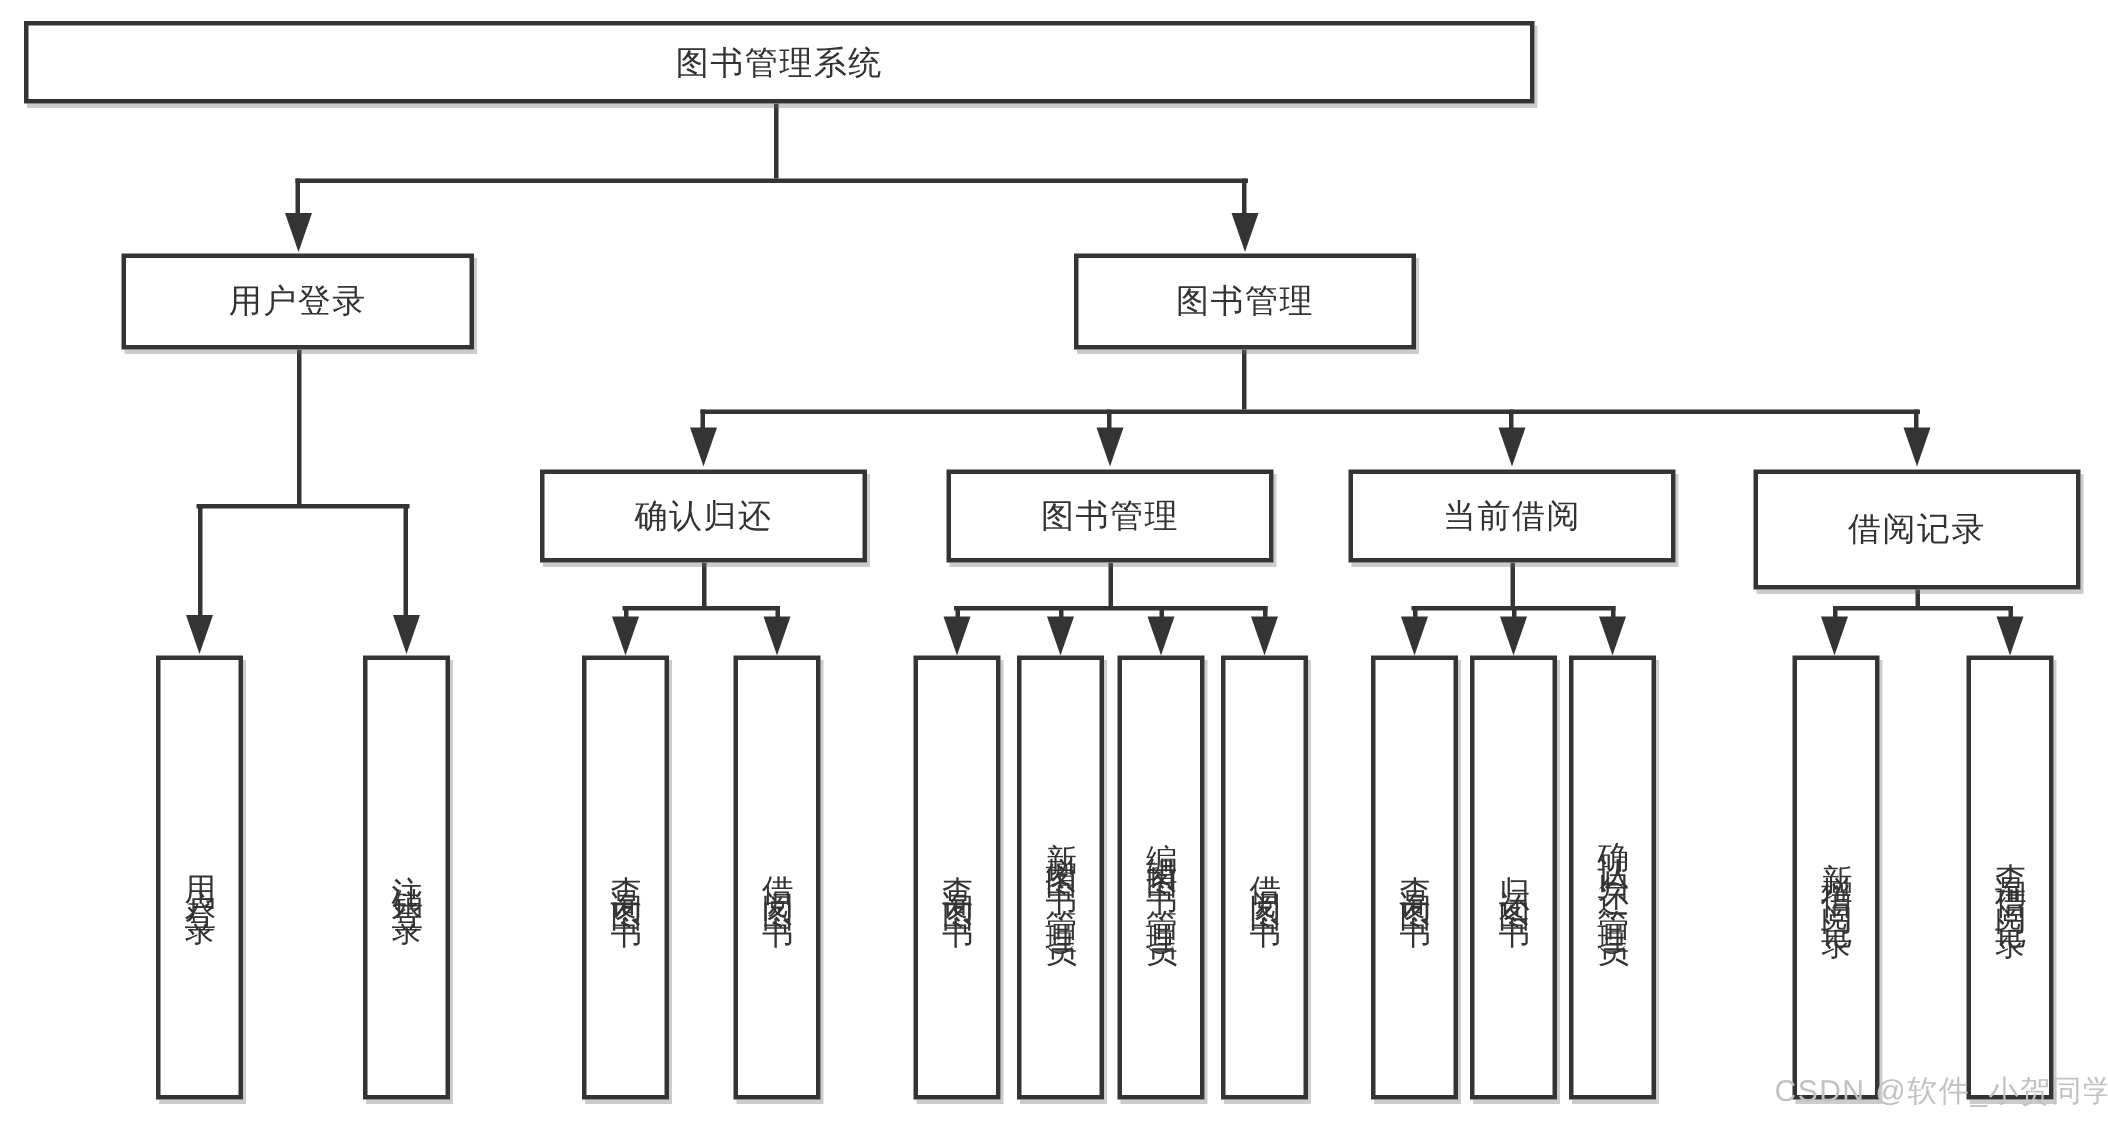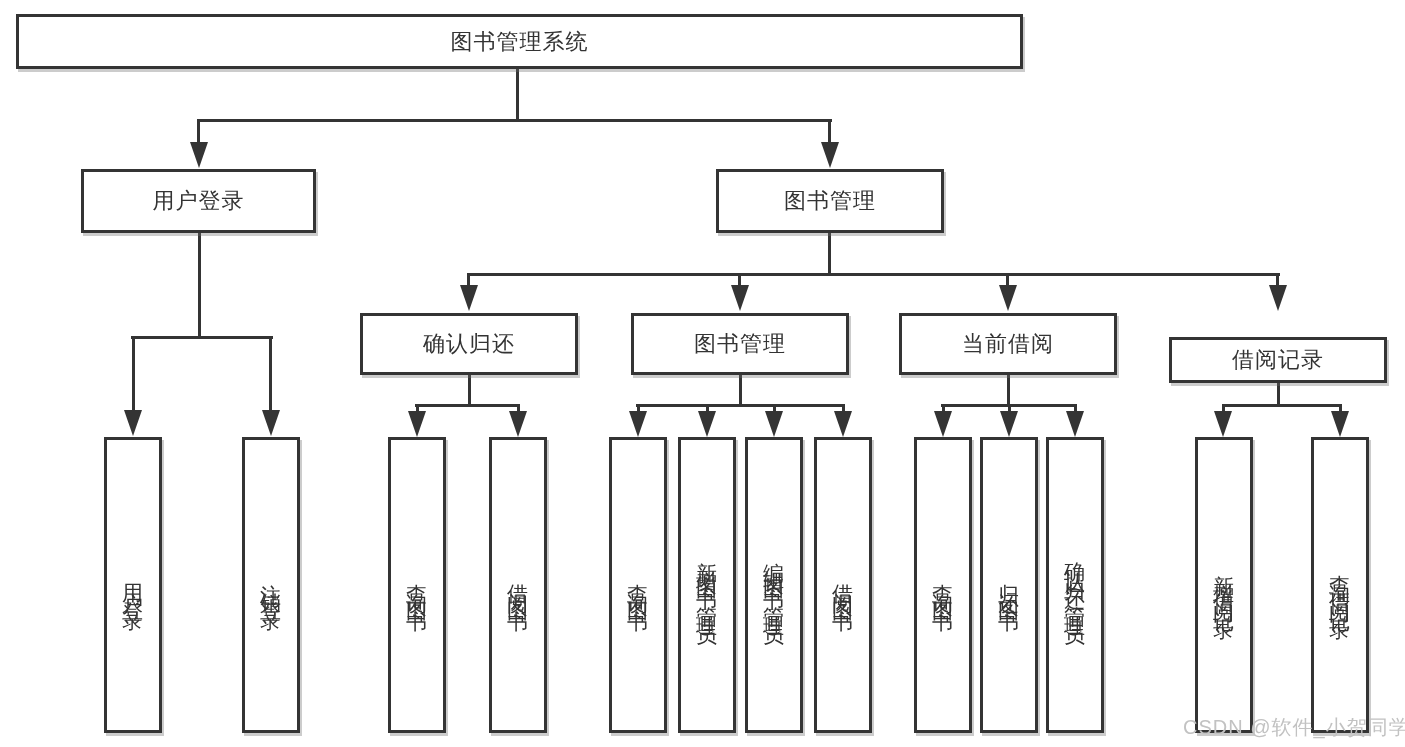--- a/index.html
+++ b/index.html
@@ -124,21 +124,21 @@
 
   <div class="box hbox" style="left:360px;top:313px;width:218px;height:62px;">
     <span>确认归还</span>
   </div>
   <div class="box hbox" style="left:631px;top:313px;width:218px;height:62px;">
     <span>图书管理</span>
   </div>
   <div class="box hbox" style="left:899px;top:313px;width:218px;height:62px;">
     <span>当前借阅</span>
   </div>
-  <div class="box hbox" style="left:1169px;top:313px;width:218px;height:46px;margin-top:24px;">
+  <div class="box hbox" style="left:1169px;top:313px;width:218px;height:80px;">
     <span>借阅记录</span>
   </div>
 
   <div class="box vbox" style="left:104px;top:437px;width:58px;height:296px;">
     <span>用户登录</span>
   </div>
   <div class="box vbox" style="left:242px;top:437px;width:58px;height:296px;">
     <span>注销登录</span>
   </div>
 

